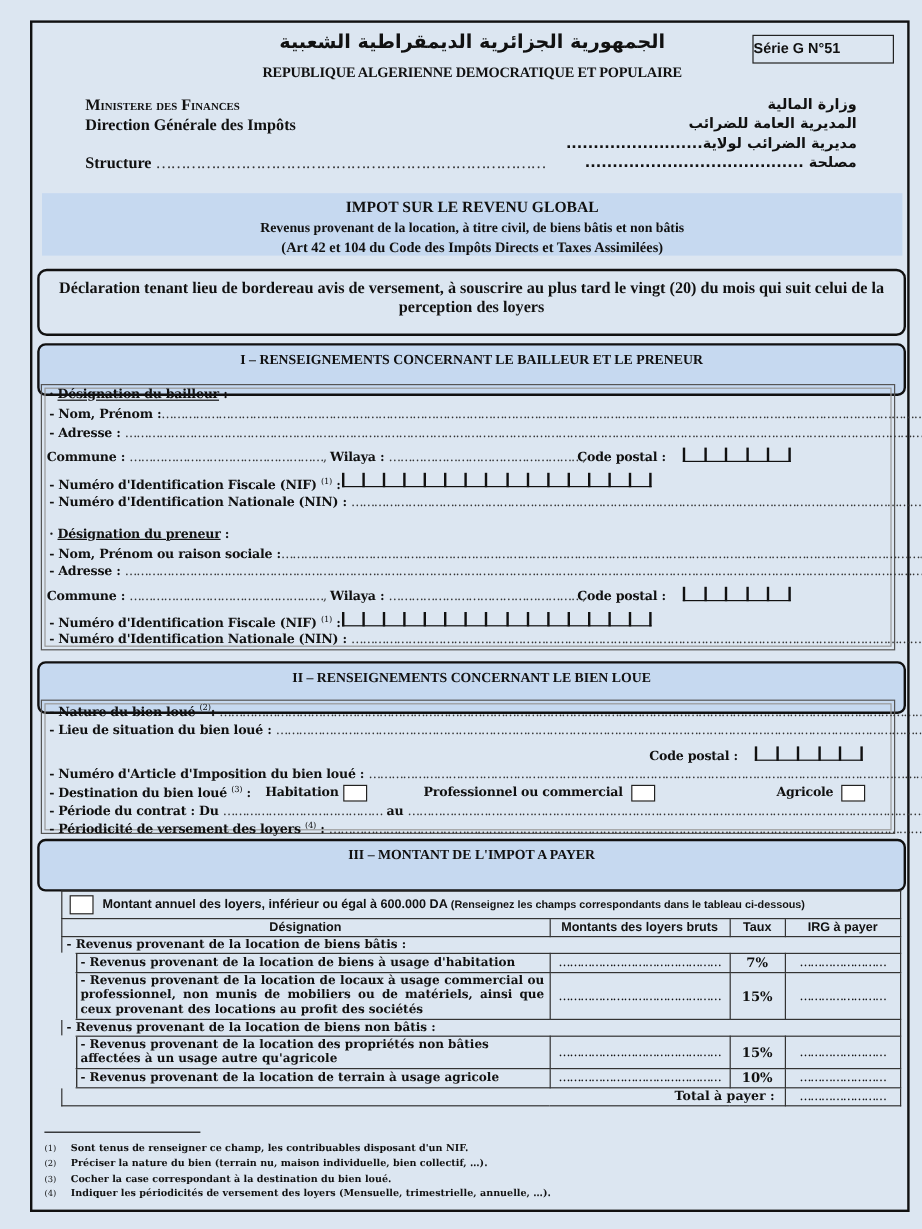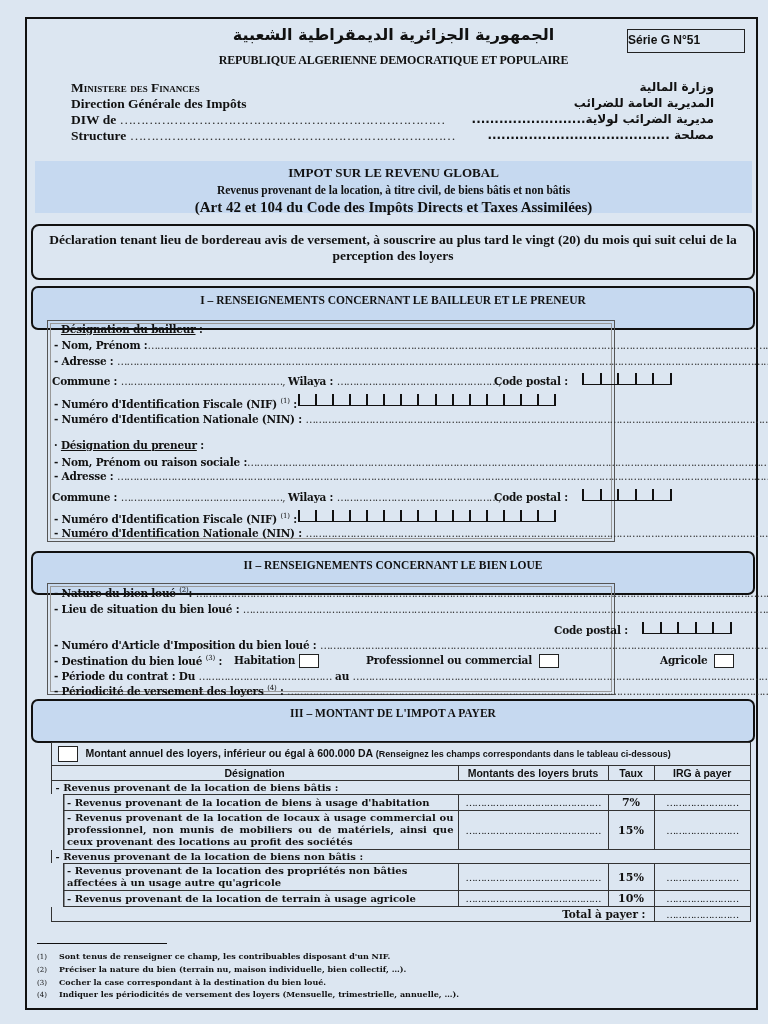--- a/index.html
+++ b/index.html
@@ -9,24 +9,24 @@
   .abs { position: absolute; }
   .serie { left: 600px; top: 10px; width: 118px; height: 24px; border: 1.5px solid #222; background: #dce6f1; font-weight: bold; font-size: 12px; line-height: 21px; font-family: "Liberation Sans Narrow", "Liberation Sans", sans-serif; }
   .ar-title { left: 0; width: 733px; top: 6px; text-align: center; font-size: 16px; font-weight: bold; font-family: "DejaVu Sans", sans-serif; direction: rtl; }
   .fr-rep { left: 0; width: 733px; top: 34px; text-align: center; font-size: 12px; font-weight: bold; letter-spacing: -0.2px; }
   .hl { left: 44px; font-size: 13.5px; font-weight: bold; white-space: nowrap; }
   .hl.sc { font-variant: small-caps; }
   .hr { right: 42px; font-size: 12px; font-weight: bold; direction: rtl; text-align: right; font-family: "DejaVu Sans", sans-serif; white-space: nowrap; }
   .band { left: 8px; width: 717px; top: 142px; height: 52px; background: #c6d9f0; text-align: center; }
   .band .t1 { font-size: 13px; font-weight: bold; margin-top: 4px; }
   .band .t2 { font-size: 11.5px; font-weight: bold; margin-top: 3px; }
-  .band .t3 { font-size: 15px; font-weight: bold; margin-top: 3px; }
+  .band .t3 { font-size: 12px; font-weight: bold; margin-top: 3px; }
   .decl { left: 4px; width: 724px; top: 205px; height: 56px; border: 2.5px solid #111; border-radius: 8px; text-align: center; font-size: 13.5px; font-weight: bold; padding: 6px 12px; line-height: 16px; }
   .sec { left: 4px; width: 724px; height: 44px; border: 2.5px solid #111; border-radius: 7px; background: #c6d9f0; text-align: center; font-size: 11.5px; font-weight: bold; line-height: 24px; }
-  .box { left: 20px; width: 568px; border: 1.5px solid #555; outline: 1px solid #999; outline-offset: -4px; }
+  .box { left: 7px; width: 712px; border: 1.5px solid #555; outline: 1px solid #999; outline-offset: -4px; }
   .ln { position: absolute; left: 6px; font-size: 10.5px; font-weight: bold; white-space: nowrap; font-family: "DejaVu Serif", serif; letter-spacing: -0.2px; }
   .ln u { text-decoration: underline; }
   .dots { font-weight: normal; letter-spacing: -1px; color: #333; }
   .sup { font-size: 7px; vertical-align: super; font-weight: normal; }
   .ticks { position: absolute; height: 14px; border-bottom: 1.5px solid #111; display: flex; justify-content: space-between; }
   .ticks span { width: 2px; height: 12px; margin-top: 2px; background: #111; display: block; }
   .chk { display: inline-block; width: 20px; height: 14px; border: 1.2px solid #222; background: #fff; vertical-align: middle; }
   table.irg { position: absolute; left: 12px; top: 723px; width: 712px; border-collapse: collapse; font-size: 10px; font-weight: bold; font-family: "DejaVu Serif", serif; }
   table.irg td, table.irg th { border: 1.5px solid #333; padding: 1px 4px; }
   table.irg th { font-size: 10.5px; font-family: "Liberation Sans", sans-serif; }
@@ -41,21 +41,20 @@
 <body>
 
 <div class="frame">
 
   <div class="abs ar-title">الجمهورية الجزائرية الديمقراطية الشعبية</div>
   <div class="abs serie">Série G N°51</div>
   <div class="abs fr-rep">REPUBLIQUE ALGERIENNE DEMOCRATIQUE ET POPULAIRE</div>
 
   <div class="abs hl sc" style="top:61px">Ministere des Finances</div>
   <div class="abs hl" style="top:77px">Direction Générale des Impôts</div>
-  <div class="abs hl" style="top:93px"><span>DIW de</span> <span class="dots">……………………………………………………………………</span></div>
   <div class="abs hl" style="top:109px"><span>Structure</span> <span class="dots">……………………………………………………………………</span></div>
 
   <div class="abs hr" style="top:61px">وزارة المالية</div>
   <div class="abs hr" style="top:77px">المديرية العامة للضرائب</div>
   <div class="abs hr" style="top:93px">مديرية الضرائب لولاية.........................</div>
   <div class="abs hr" style="top:109px">مصلحة ........................................</div>
 
   <div class="abs band">
     <div class="t1">IMPOT SUR LE REVENU GLOBAL</div>
     <div class="t2">Revenus provenant de la location, à titre civil, de biens bâtis et non bâtis</div>

